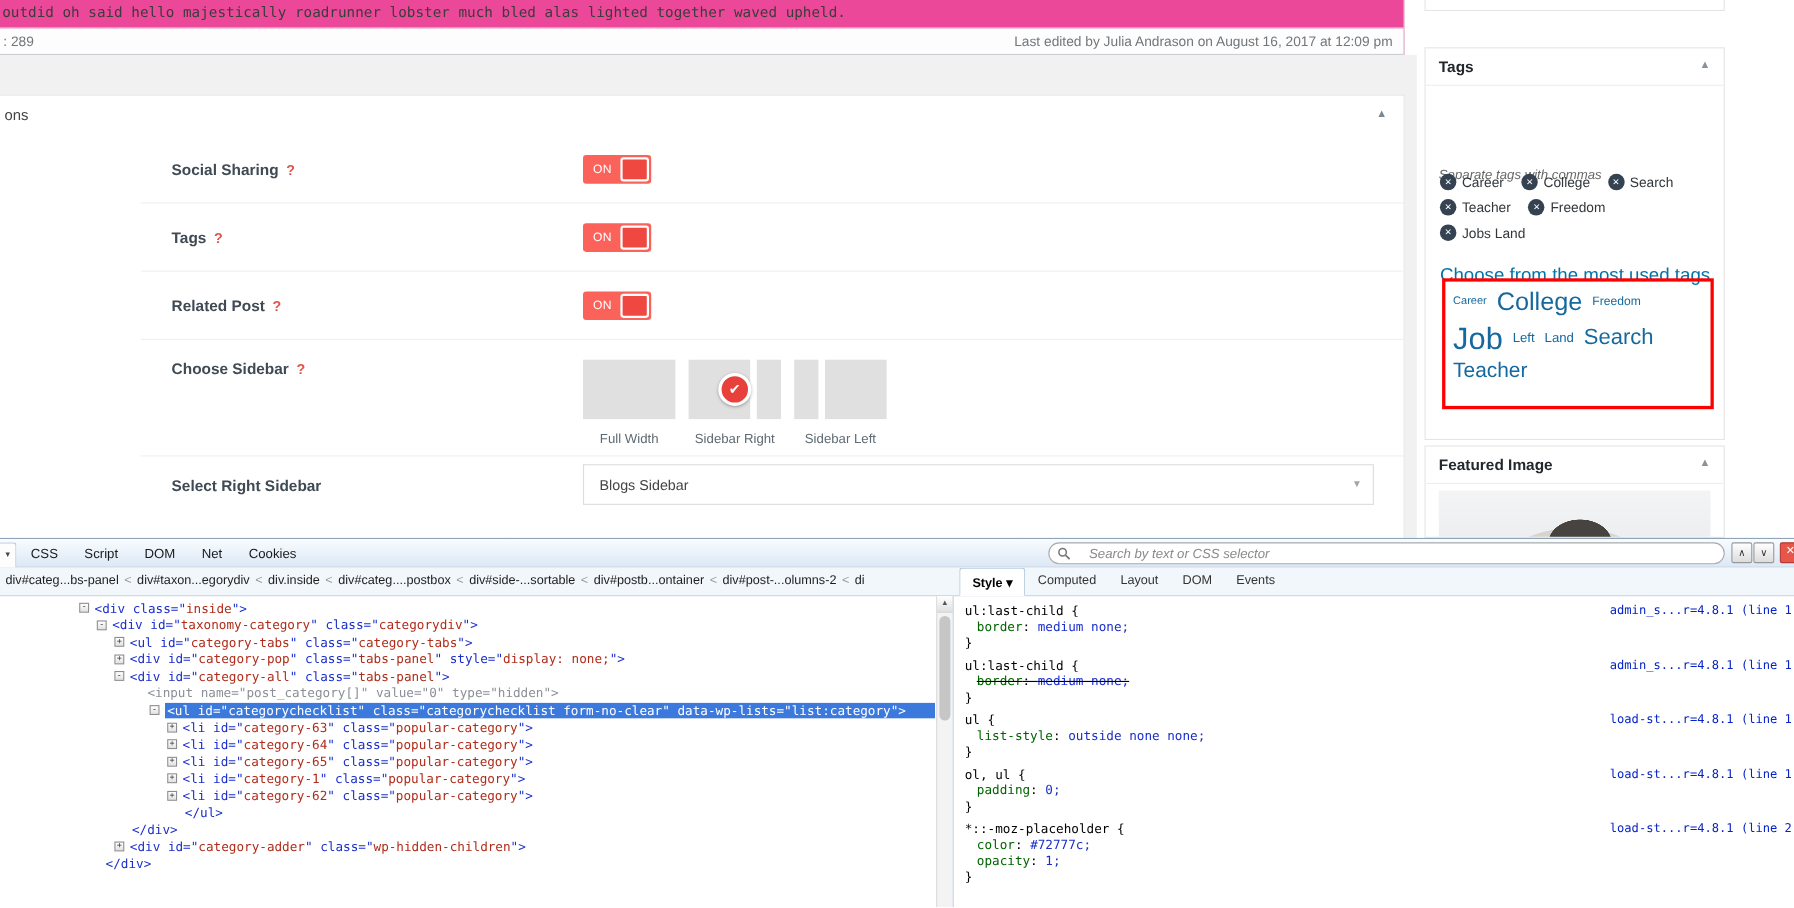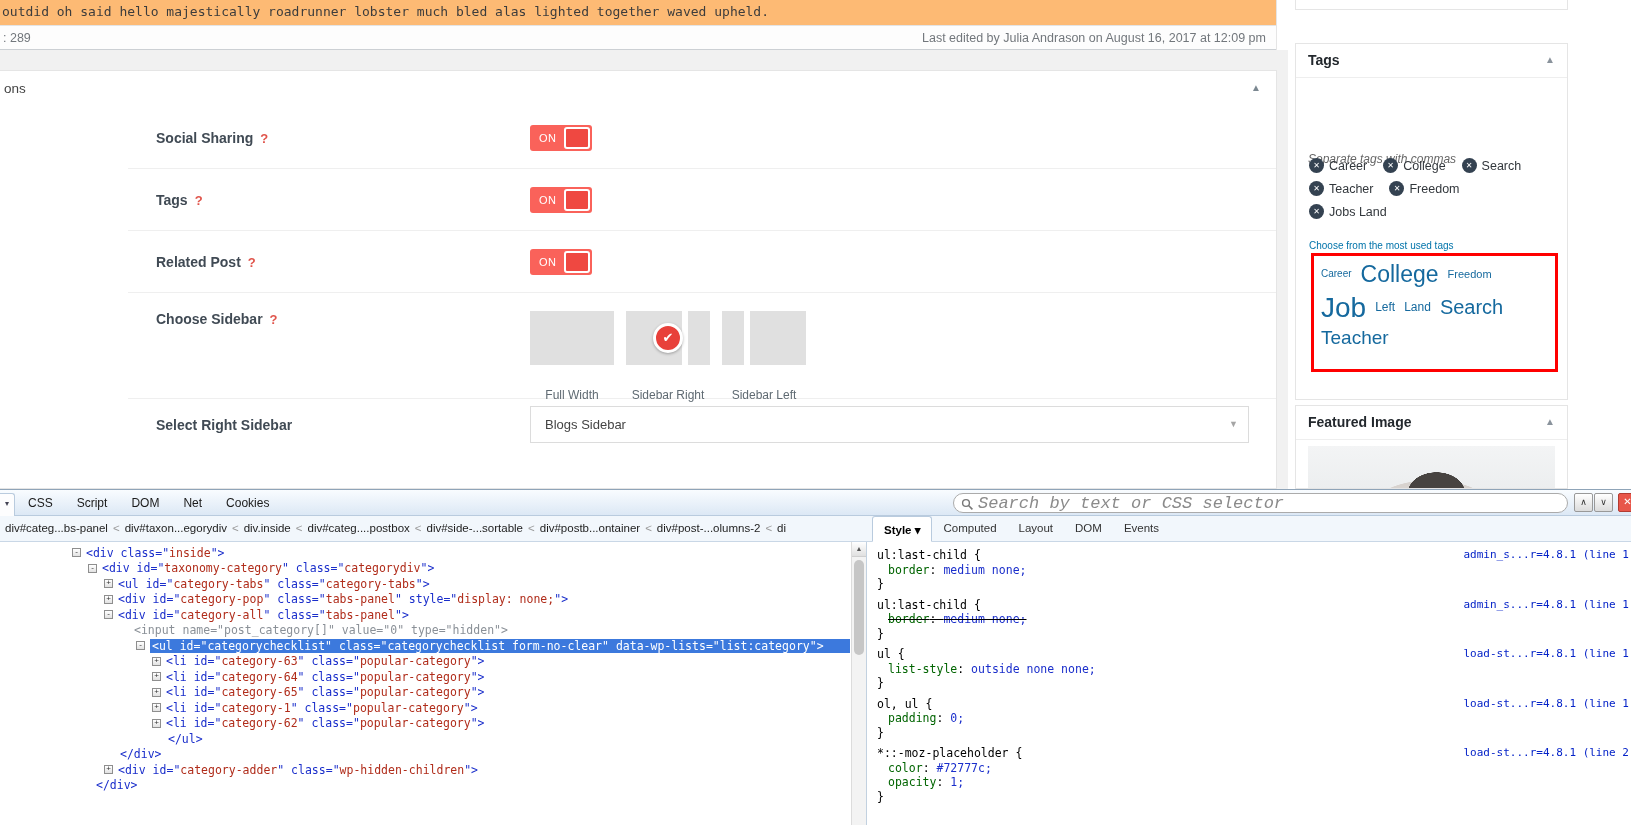--- a/index.html
+++ b/index.html
@@ -1,32 +1,32 @@
 <!DOCTYPE html>
 <html><head>
 <meta charset="utf-8">
 <style>
   *{box-sizing:border-box;margin:0;padding:0}
   body{margin:0;background:#fff}
   .canvas{position:relative;width:1631px;height:825px;background:#fff;overflow:hidden;
           font-family:"Liberation Sans",sans-serif;color:#444}
 
   
-  .editor-strip{position:absolute;left:0;top:0;width:1277px;height:50px;background:#fdba74;border-right:1px solid #e5e5e5}
+  .editor-strip{position:absolute;left:0;top:0;width:1277px;height:50px;background:#ec4899;border-right:1px solid #e5e5e5}
   .editor-text{position:absolute;left:2px;top:4px;font-family:"DejaVu Sans Mono",monospace;font-size:13px;color:#3c3c3c;white-space:nowrap}
   .editor-divider{position:absolute;left:0;top:25px;width:100%;border-top:1px solid #e4e4e4}
   .status-row{position:absolute;left:0;top:26px;width:100%;height:24px;background:#fdfdfd;border-bottom:1px solid #ccd0d4;font-size:12.5px;color:#72777c}
   .word-count{position:absolute;left:3px;top:5px}
   .last-edited{position:absolute;right:10px;top:5px}
 
   
   .main-bg{position:absolute;left:0;top:50px;width:1288px;height:439px;background:#f1f1f1}
 
   
-  .options-panel{position:absolute;left:0;top:70px;width:1277px;height:419px;background:#fff;border:1px solid #e5e5e5;border-left:none}
+  .options-panel{position:absolute;left:0;top:86px;width:1277px;height:419px;background:#fff;border:1px solid #e5e5e5;border-left:none}
   .op-header{position:relative;height:36px}
   .op-title{position:absolute;left:4px;top:10px;font-size:13.5px;color:#444}
   .op-collapse{position:absolute;right:15px;top:11px;font-size:10px;color:#7b8891}
   .op-sidebar{position:absolute;left:0;top:36px;width:128px;height:381px;background:#919ba5}
   .op-tab{height:40px;line-height:40px;padding-left:9px;font-size:12px;font-weight:bold;color:#2b3844;letter-spacing:.2px;white-space:nowrap;overflow:hidden}
   .op-tab.active{background:#323d47;color:#fff}
   .op-content{position:absolute;left:128px;top:36px;right:0;bottom:0}
   .op-row{position:relative;height:62px;border-bottom:1px solid #efefef}
   .op-label{font-size:14px;font-weight:bold;color:#404a54}
   .v-center{position:absolute;left:28px;top:50%;transform:translateY(-50%)}
@@ -40,21 +40,21 @@
   .thumb{width:84px}
   .thumb-box{position:relative;height:54px}
   .tb-full{position:absolute;left:0;top:0;right:0;bottom:0;background:#e0e0e0}
   .tb-main-l{position:absolute;left:0;top:0;width:56px;height:54px;background:#e0e0e0}
   .tb-side-r{position:absolute;right:0;top:0;width:22px;height:54px;background:#e0e0e0}
   .tb-side-l{position:absolute;left:0;top:0;width:22px;height:54px;background:#e0e0e0}
   .tb-main-r{position:absolute;right:0;top:0;width:56px;height:54px;background:#e0e0e0}
   .check-badge{position:absolute;left:50%;top:50%;transform:translate(-50%,-50%);width:30px;height:30px;border-radius:50%;
                background:#e8403a;border:3px solid #fff;box-shadow:0 1px 3px rgba(0,0,0,.3);
                color:#fff;font-size:13px;line-height:24px;text-align:center}
-  .thumb-label{margin-top:23px;text-align:center;font-size:12px;color:#5f6a72}
+  .thumb-label{margin-top:11px;text-align:center;font-size:12px;color:#5f6a72}
   .op-row-select{position:relative;height:91px}
   .dropdown{position:absolute;left:402px;top:7px;width:719px;height:37px;border:1px solid #dcdcdc;background:#fff}
   .dropdown-value{position:absolute;left:14px;top:10px;font-size:13px;color:#444}
   .dropdown-caret{position:absolute;right:10px;top:12px;color:#a5a5a5;font-size:9px}
 
   
   .prev-panel{position:absolute;left:1295px;top:-30px;width:273px;height:40px;background:#fff;border:1px solid #e5e5e5}
   .metabox{position:absolute;left:1295px;background:#fff;border:1px solid #e5e5e5}
   .tags-panel{top:43px;width:273px;height:357px}
   .featured-panel{top:405px;width:273px;height:84px;overflow:hidden}
@@ -62,37 +62,37 @@
   .panel-title{position:absolute;left:12px;top:8px;font-size:14px;font-weight:bold;color:#23282d}
   .panel-collapse{position:absolute;right:12px;top:10px;font-size:10px;color:#8a939c}
   .tag-input-row{position:absolute;left:12px;right:10px;top:46px;display:flex;gap:6px}
   .tag-input{flex:1;height:29px;border:1px solid #ddd;padding:0 8px;font-size:13px;font-family:"Liberation Sans",sans-serif}
   .add-btn{width:46px;height:29px;background:#f7f7f7;border:1px solid #ccc;border-radius:3px;color:#555;font-size:13px;text-align:center;line-height:27px;box-shadow:0 1px 0 #ccc}
   .tag-hint{position:absolute;left:12px;top:108px;font-style:italic;font-size:12px;color:#666}
   .chips{position:absolute;left:13px;top:114px}
   .chip-row{display:flex;gap:16px;margin-bottom:8px}
   .chip{display:flex;align-items:center;gap:5px;font-size:12.5px;color:#32373c;white-space:nowrap}
   .chip-x{width:15px;height:15px;border-radius:50%;background:#344251;color:#fff;font-size:8px;line-height:15px;text-align:center;flex:none}
-  .most-used{position:absolute;left:13px;top:196px;font-size:10px;color:#0073aa;white-space:nowrap}
+  .most-used{position:absolute;left:13px;top:196px;font-size:17px;color:#0073aa;white-space:nowrap}
   .red-annotation{position:absolute;left:15px;top:209px;width:247px;height:119px;border:3px solid #ff0000;z-index:4;padding:4px 7px;overflow:hidden}
   .cloud-row{display:flex;align-items:center;gap:9px;line-height:1.25;margin-bottom:1px}
   .cloud-item{color:#15699e;white-space:nowrap}
   .fi-preview{position:absolute;left:12px;right:12px;top:40px;height:44px;
      background:radial-gradient(ellipse 46px 34px at 52% 108%, #474340 0 62%, transparent 63%),
                 radial-gradient(ellipse 110px 60px at 50% 160%, #d8d3cf 0 60%, transparent 61%),
                 linear-gradient(#f3f4f5,#eceeef)}
 
   
   .firebug{position:absolute;left:0;top:489px;width:1631px;height:336px;background:#fff;border-top:1px solid #8fa4b8;z-index:10}
   .fb-toolbar{position:absolute;left:0;top:0;width:100%;height:26px;background:linear-gradient(#f9fcff,#dce8f5);border-bottom:1px solid #b9cbde}
   .fb-sliver{position:absolute;left:0;top:3px;width:15px;height:23px;background:#fdfdfe;border:1px solid #b9cbde;border-left:none;border-bottom:none;border-radius:0 3px 0 0;text-align:center;font-size:8px;line-height:20px;color:#445}
   .fb-tabs{position:absolute;left:16px;top:0;height:25px;display:flex;align-items:center}
   .fb-tab{padding:0 12px;font-size:12px;color:#1a1a1a}
   .fb-search{position:absolute;left:953px;top:3px;width:615px;height:20px;border:1px solid #ababab;border-radius:10px;background:#fff}
-  .fb-search input{position:absolute;left:24px;top:1px;right:6px;width:580px;height:16px;border:none;outline:none;font-size:17px;font-family:Liberation Mono, monospace;background:transparent}
+  .fb-search input{position:absolute;left:36px;top:1px;right:6px;width:580px;height:16px;border:none;outline:none;font-size:12px;font-family:Liberation Sans, sans-serif;background:transparent}
   .fb-search input::placeholder{font-style:italic;color:#8a8a8a}
   .fb-search-icon{position:absolute;left:7px;top:3px}
   .fb-btn{position:absolute;top:3px;width:19px;height:19px;background:linear-gradient(#fff,#dcdcdc);border:1px solid #999;border-radius:2px;text-align:center;font-size:9px;line-height:16px;color:#333}
   .fb-close{position:absolute;top:3px;width:19px;height:19px;background:#e8564a;border:1px solid #b23c32;border-radius:2px;text-align:center;font-size:10px;line-height:16px;color:#fff}
   .fb-crumbbar{position:absolute;left:0;top:26px;width:100%;height:26px;background:#f2f7fc;border-bottom:1px solid #c9d7e6}
   .fb-crumbs{position:absolute;left:5px;top:6px;width:858px;font-size:11.5px;color:#1d1d1d;white-space:nowrap;overflow:hidden}
   .crumb-sep{color:#999;margin:0 5px}
   .fb-style-tabs{position:absolute;left:872px;top:0;height:26px;display:flex;align-items:stretch}
   .fb-style-tab{padding:6px 11px 0;font-size:11.5px;color:#333}
   .fb-style-tab.active{background:#fff;border:1px solid #b9cbde;border-bottom:1px solid #fff;border-radius:3px 3px 0 0;font-weight:bold;color:#000}

